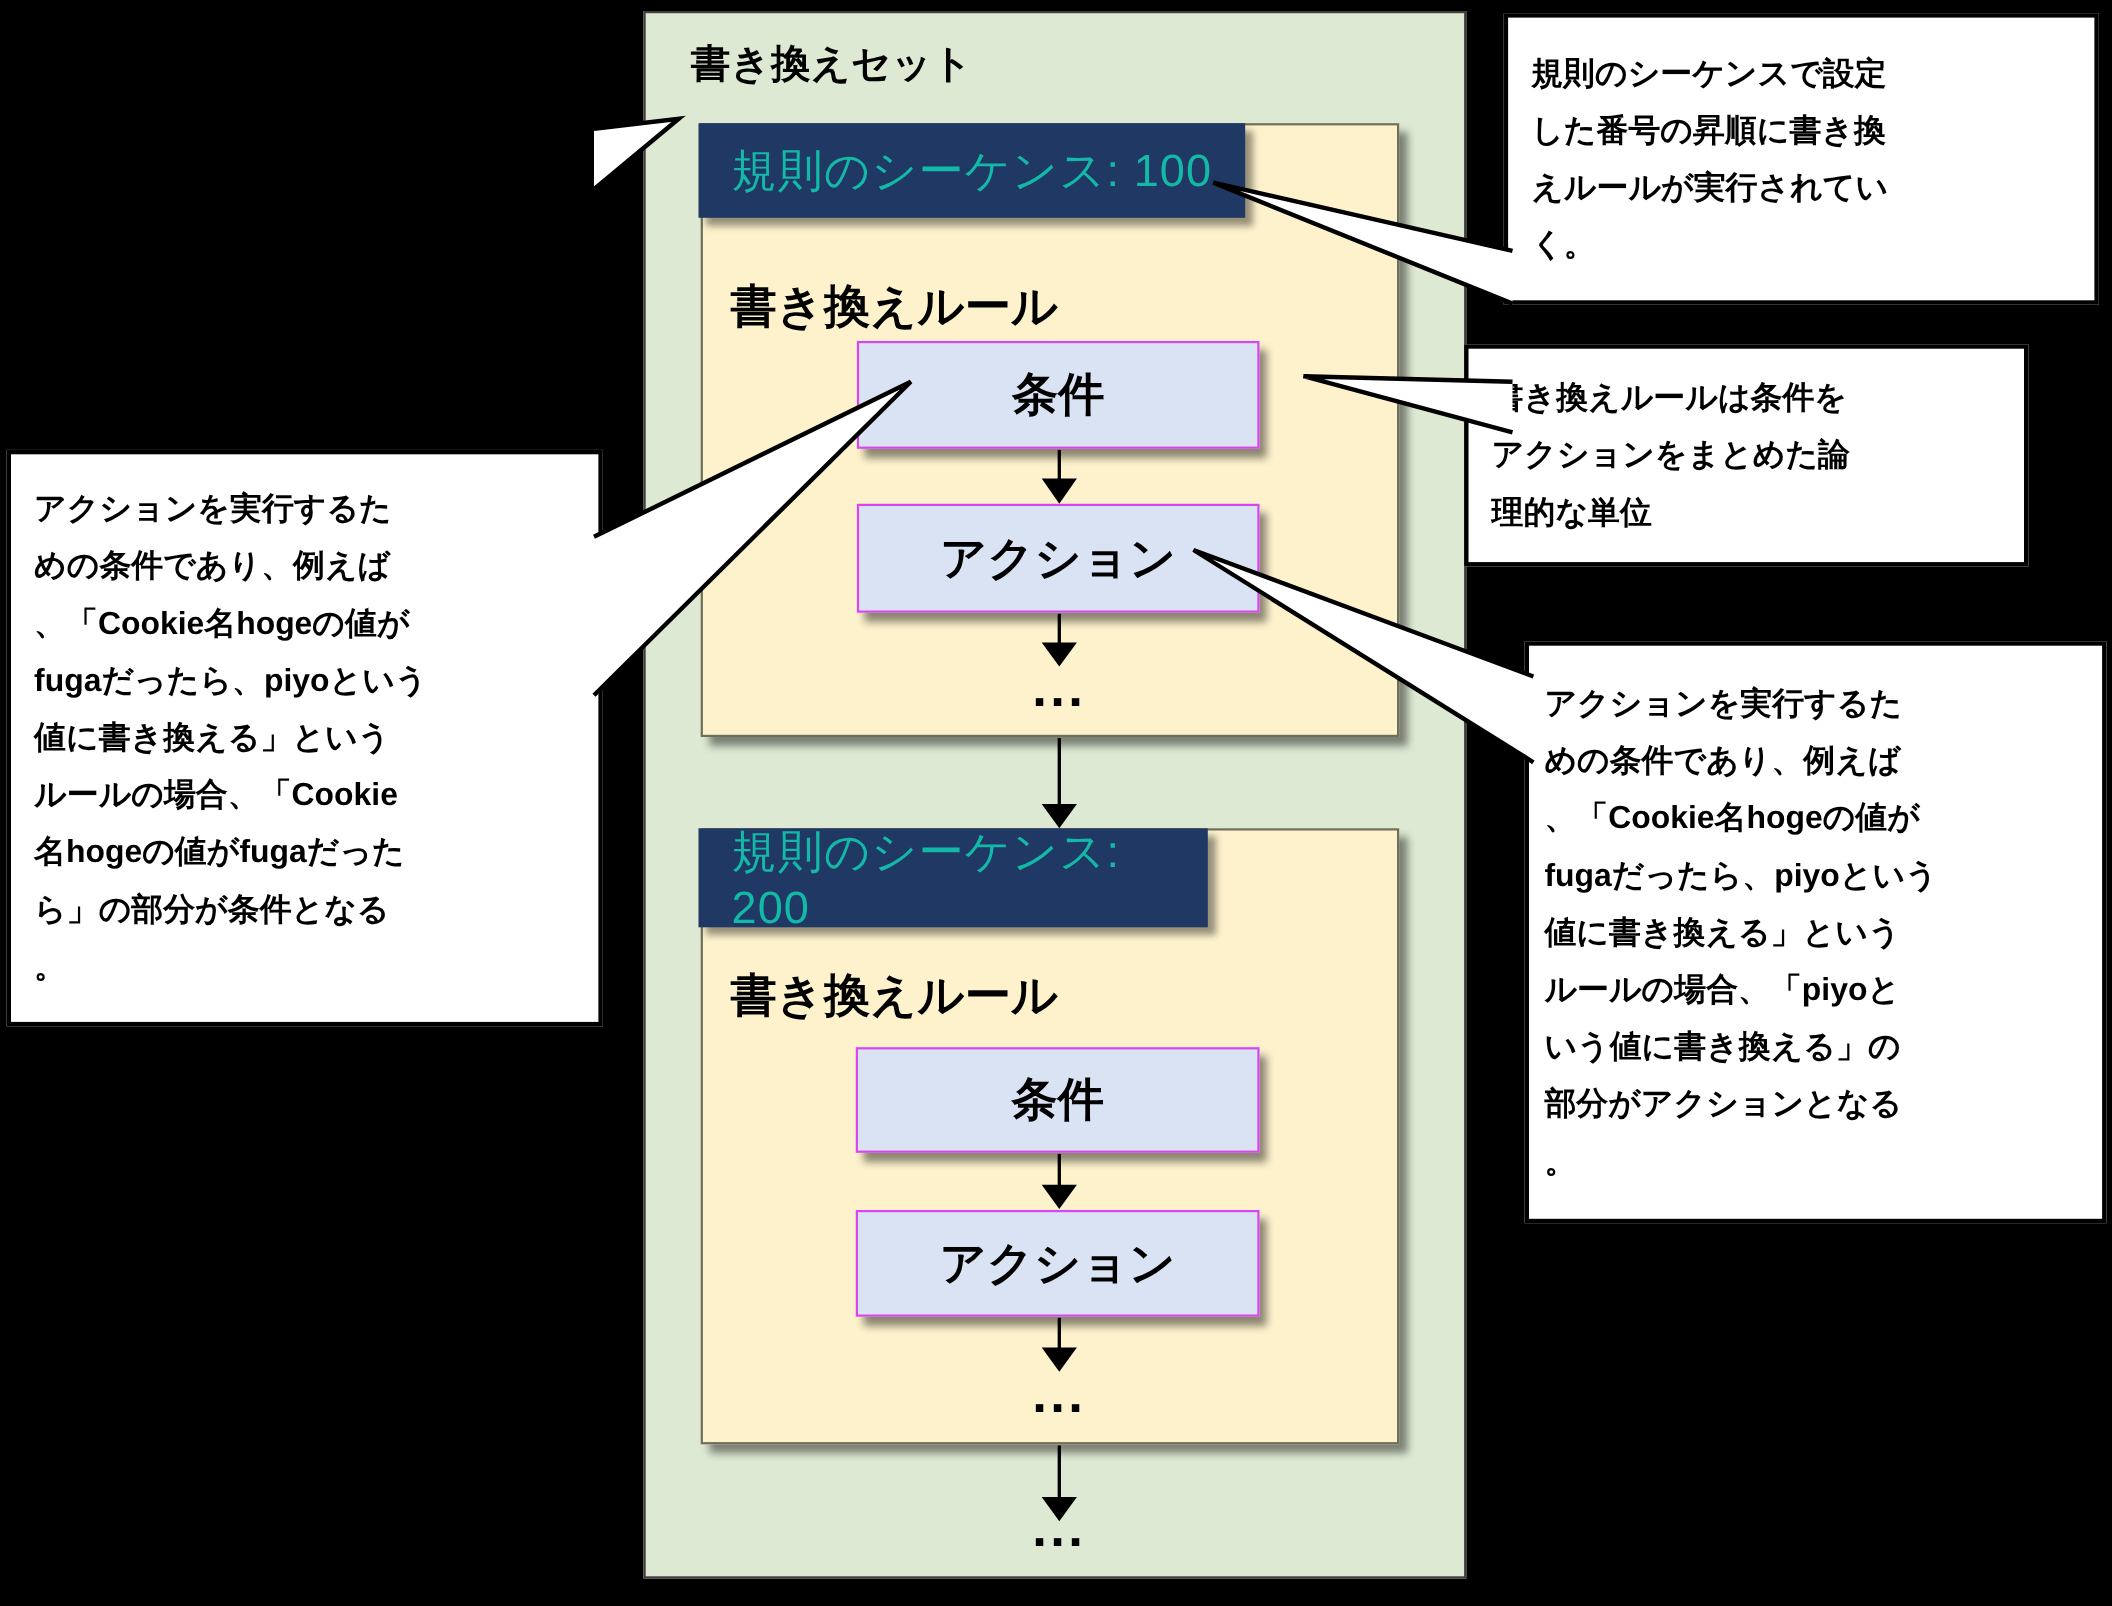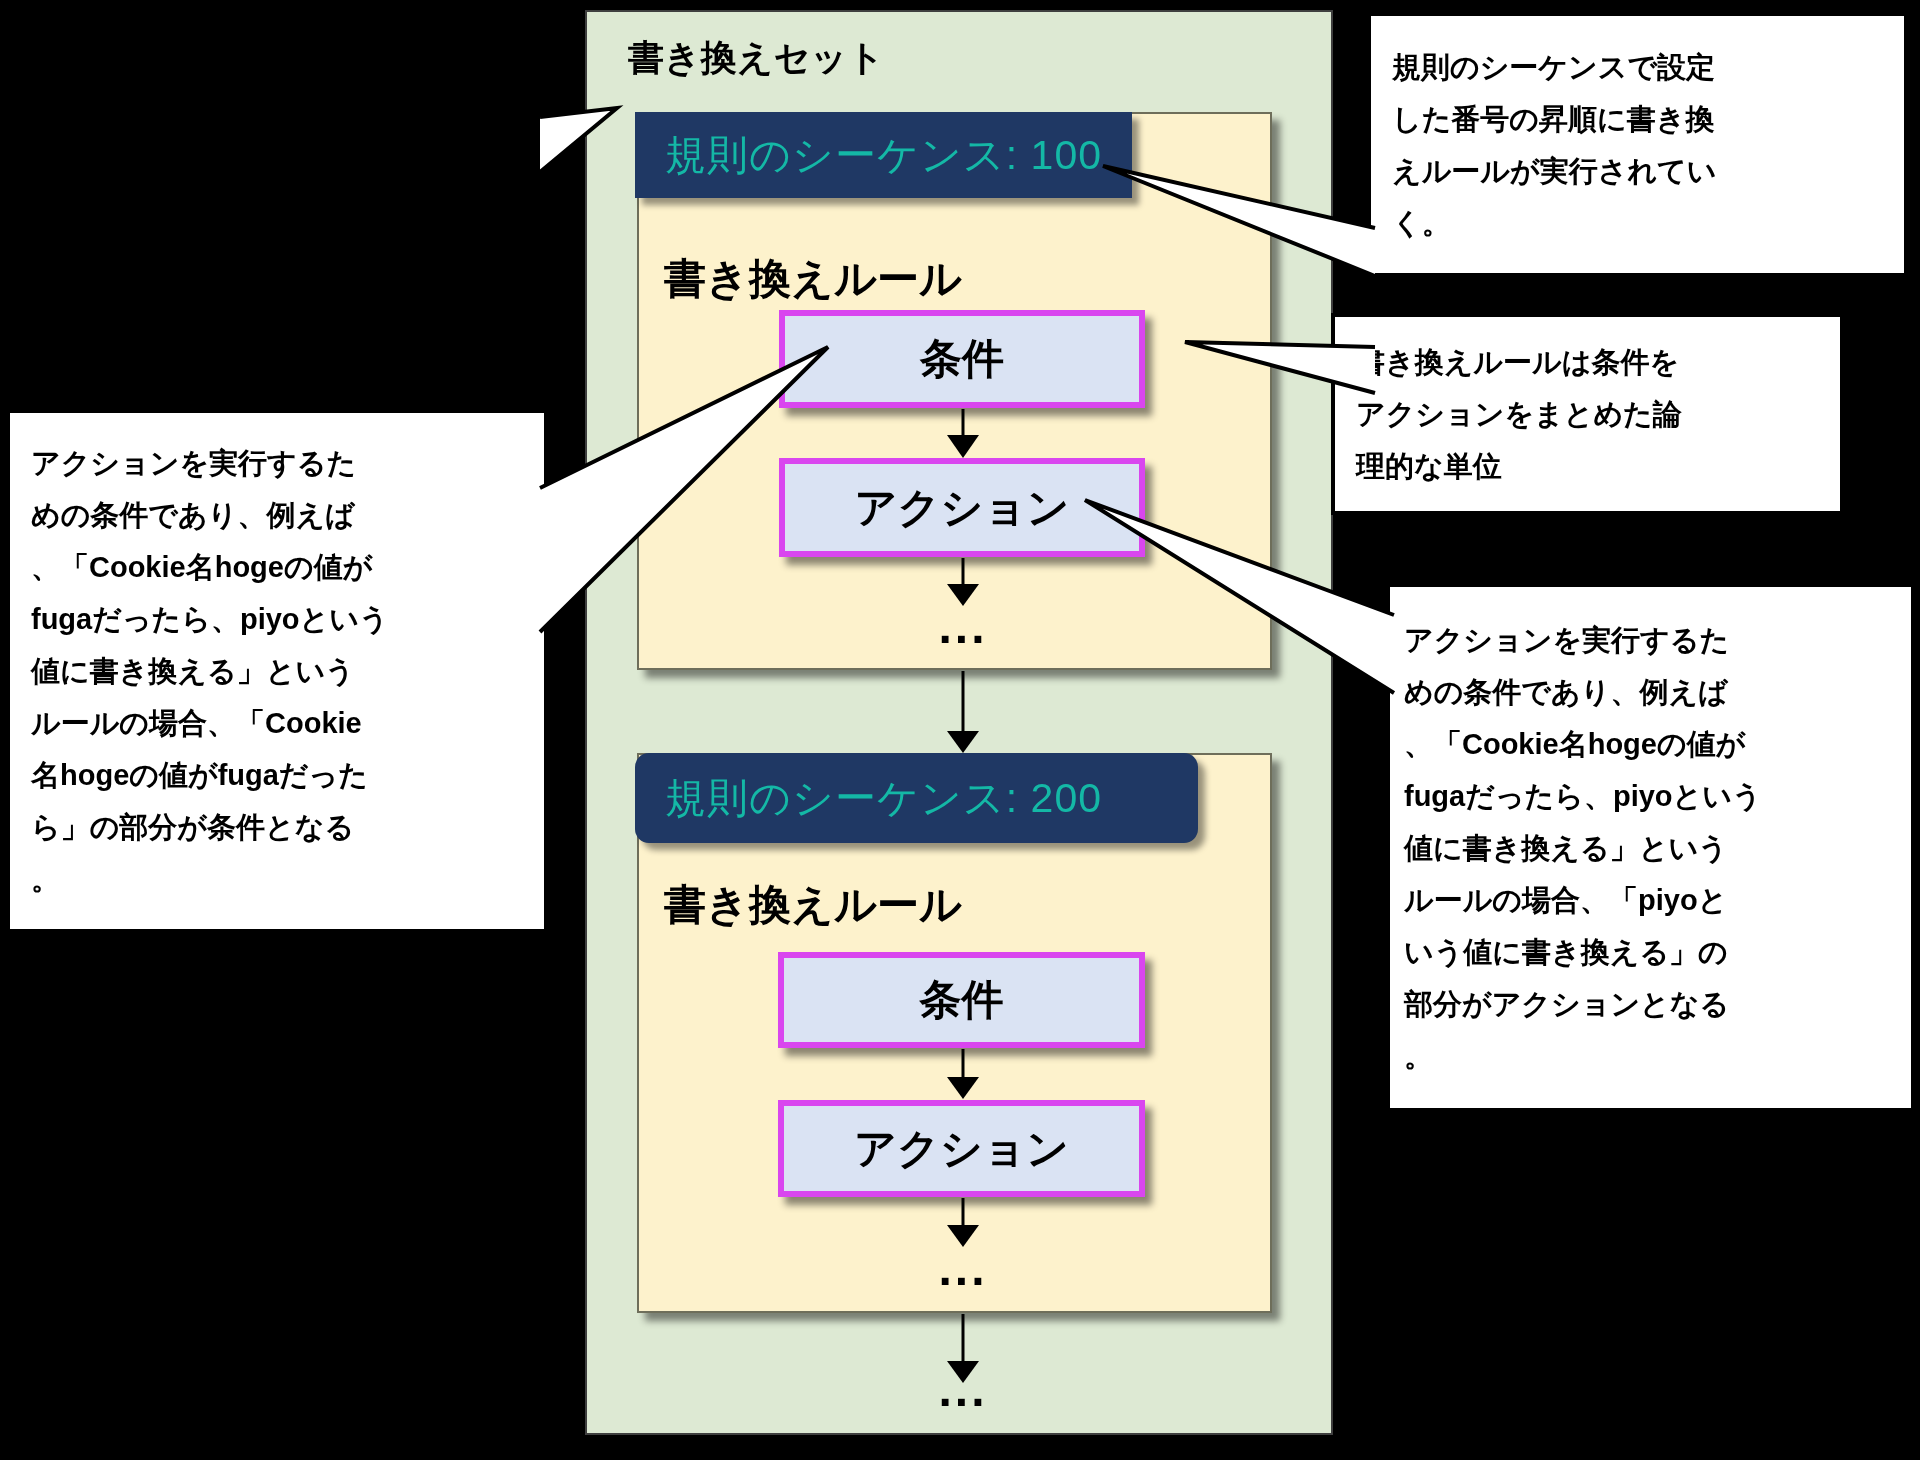--- a/index.html
+++ b/index.html
@@ -17,21 +17,21 @@
     background:#fdf2cc;border:2px solid #6e6e5a;box-sizing:border-box;
     box-shadow:8px 8px 7px rgba(0,0,0,0.45);z-index:2;
   }
   .seq-header{
     background:#1f3864;color:#14b8a6;display:flex;align-items:center;
     padding-left:30px;font-size:41px;font-weight:500;box-sizing:border-box;
     box-shadow:7px 7px 6px rgba(0,0,0,0.4);z-index:4;letter-spacing:1px;
   }
   .rule-label{font-size:42px;font-weight:700;z-index:5;margin-top:17px;}
   .node-box{
-    background:#dae3f3;border:6px solid #d946ef;box-sizing:border-box;
+    background:#dae3f3;border:2px solid #d946ef;box-sizing:border-box;
     display:flex;align-items:center;justify-content:center;
     font-size:42px;font-weight:600;box-shadow:7px 8px 7px rgba(0,0,0,0.45);z-index:5;
   }
   .dots{
     width:120px;text-align:center;font-size:48px;font-weight:900;
     letter-spacing:3px;z-index:6;line-height:48px;
   }
   .callout{
     background:#fff;border:4px solid #000;box-sizing:border-box;z-index:30;
     display:flex;flex-direction:column;justify-content:center;
@@ -51,21 +51,21 @@
   <div class="abs set-title">書き換えセット</div>
 
   <div class="abs yellow-box" style="left:637px;top:112px;width:635px;height:558px;"></div>
   <div class="abs seq-header" style="left:635px;top:112px;width:497px;height:86px;">規則のシーケンス: 100</div>
   <div class="abs rule-label" style="left:664px;top:234px;">書き換えルール</div>
   <div class="abs node-box" style="left:779px;top:310px;width:366px;height:98px;">条件</div>
   <div class="abs node-box" style="left:779px;top:458px;width:366px;height:99px;">アクション</div>
   <div class="abs dots" style="left:903px;top:603px;">...</div>
 
   <div class="abs yellow-box" style="left:637px;top:753px;width:635px;height:560px;"></div>
-  <div class="abs seq-header" style="left:635px;top:753px;width:563px;height:90px;border-radius:14px;">規則のシーケンス: 200</div>
+  <div class="abs seq-header" style="left:635px;top:753px;width:463px;height:90px;">規則のシーケンス: 200</div>
   <div class="abs rule-label" style="left:664px;top:860px;">書き換えルール</div>
   <div class="abs node-box" style="left:778px;top:952px;width:367px;height:96px;">条件</div>
   <div class="abs node-box" style="left:778px;top:1100px;width:367px;height:97px;">アクション</div>
   <div class="abs dots" style="left:903px;top:1245px;">...</div>
 
   <div class="abs dots" style="left:903px;top:1366px;">...</div>
 
 
   <div class="abs callout" style="left:6px;top:409px;width:542px;height:524px;">
     <div class="callout-text">アクションを実行するた

